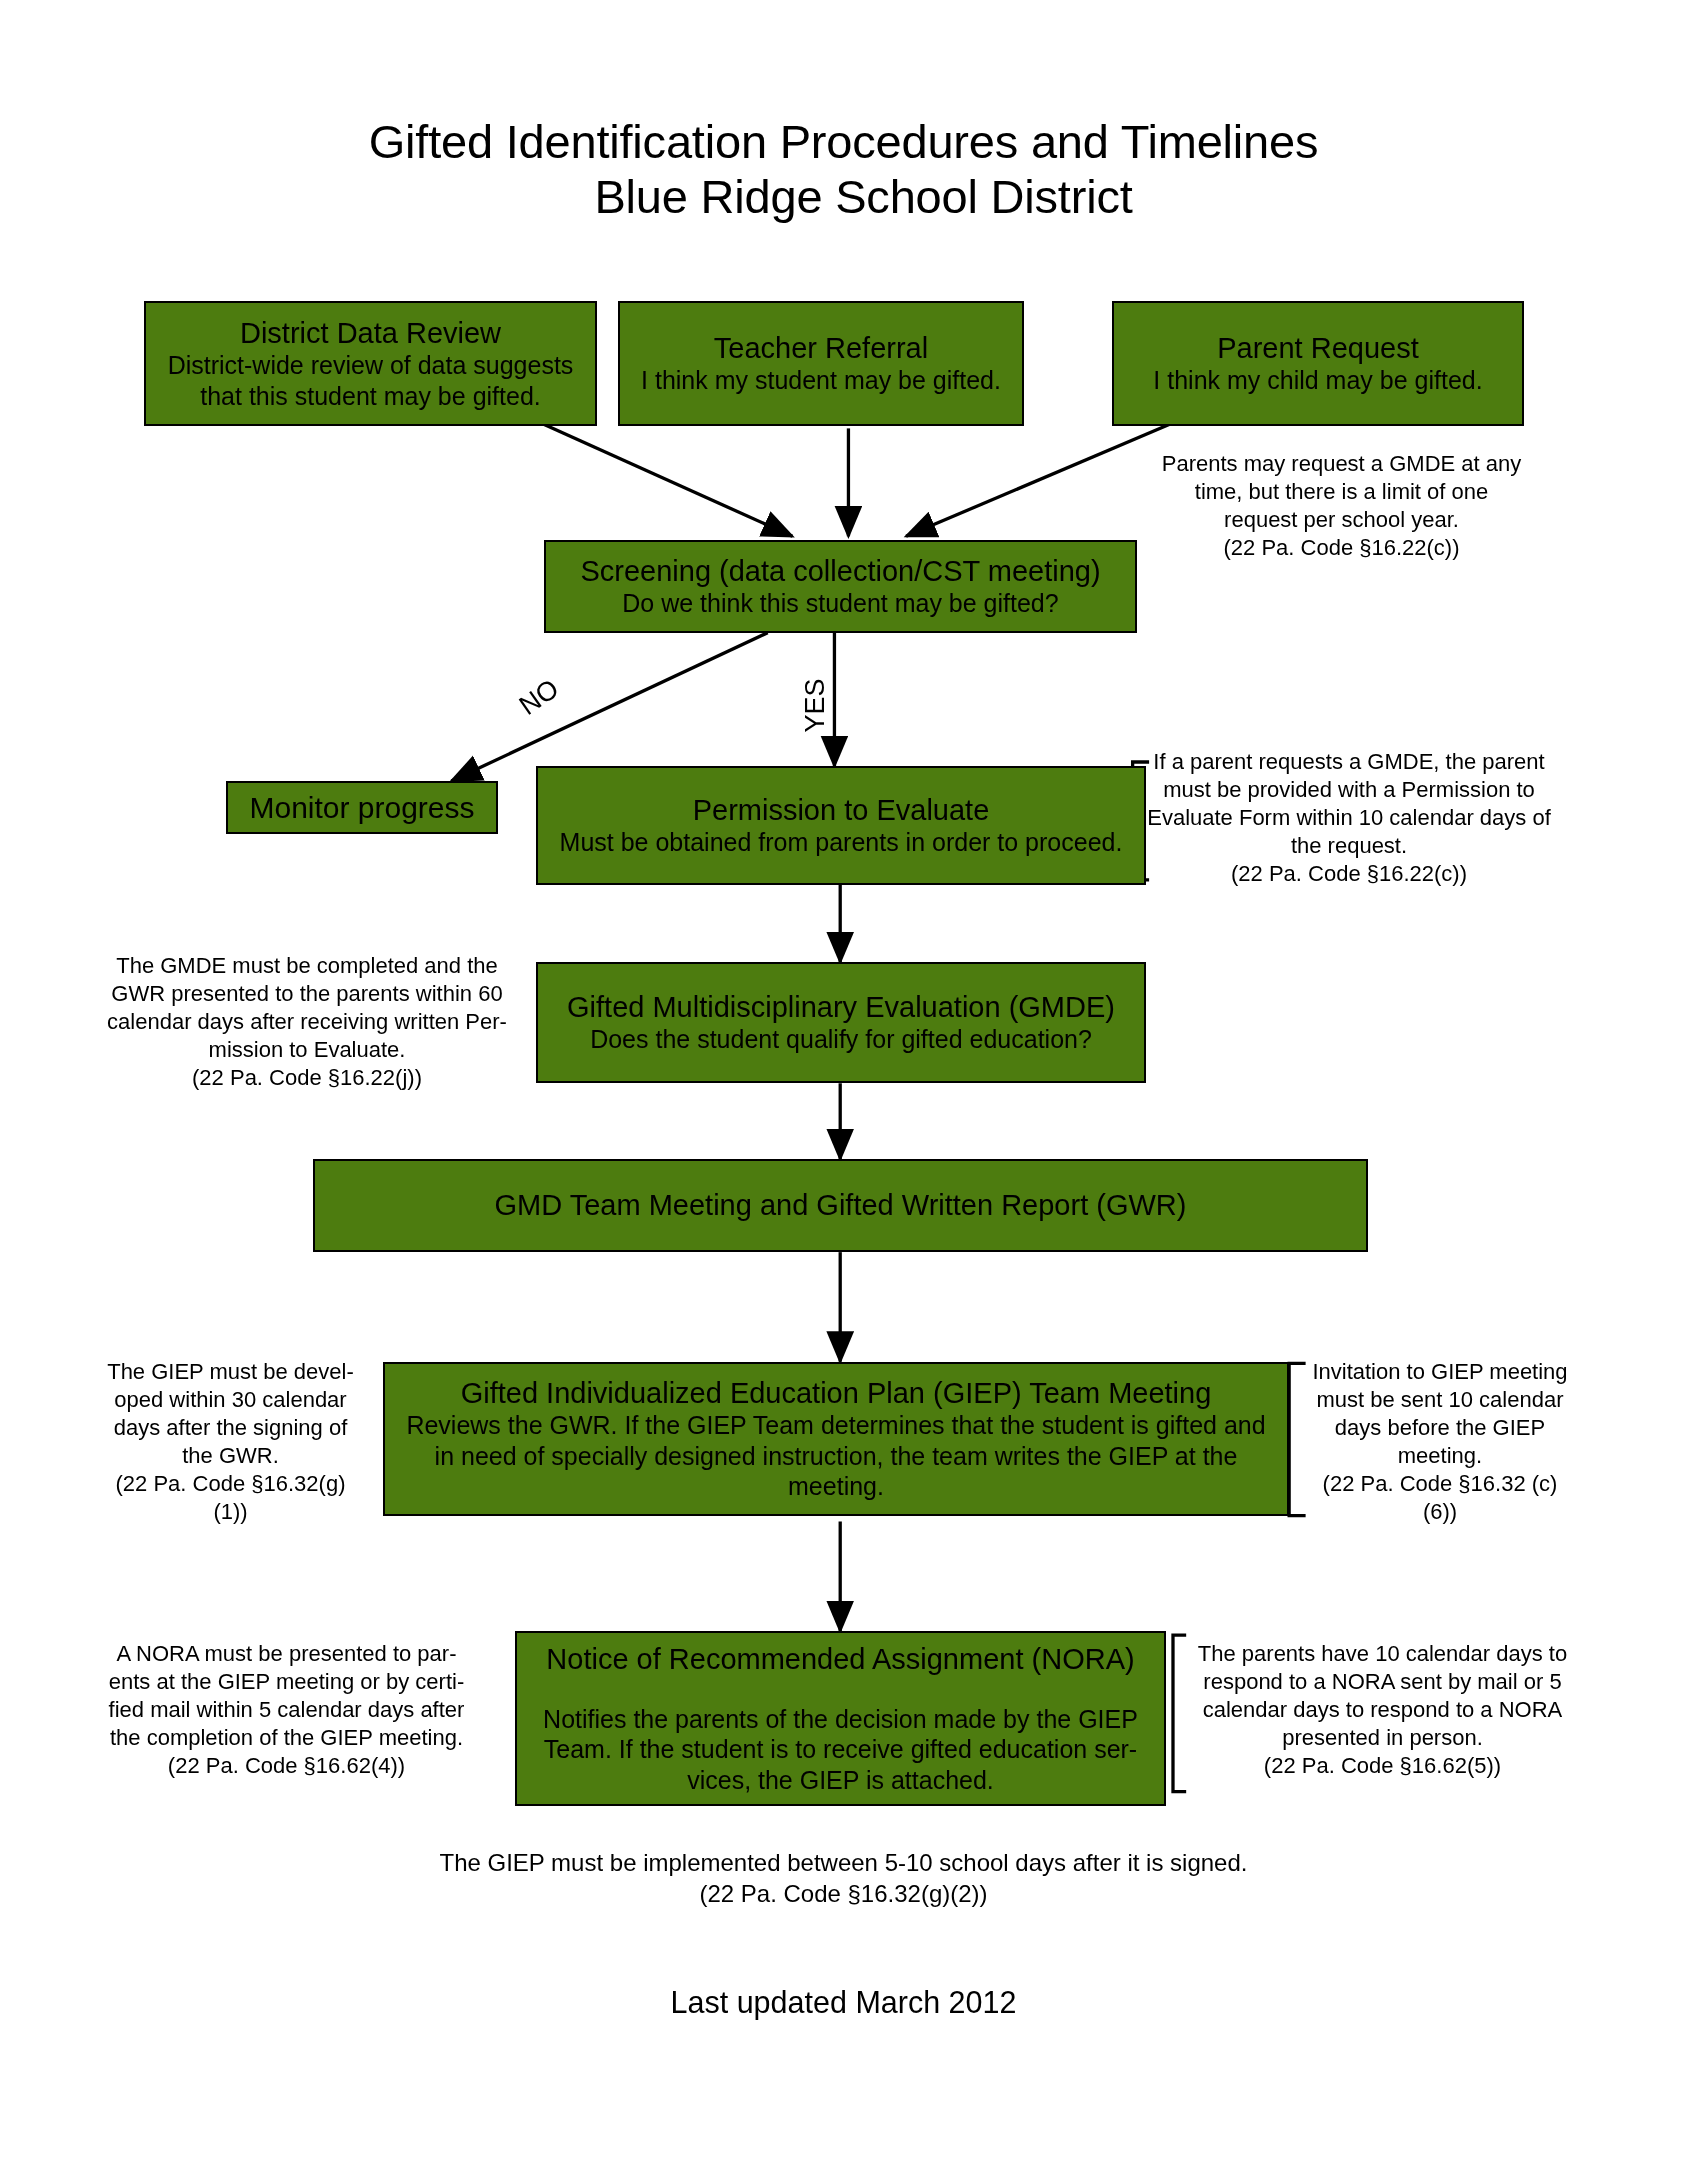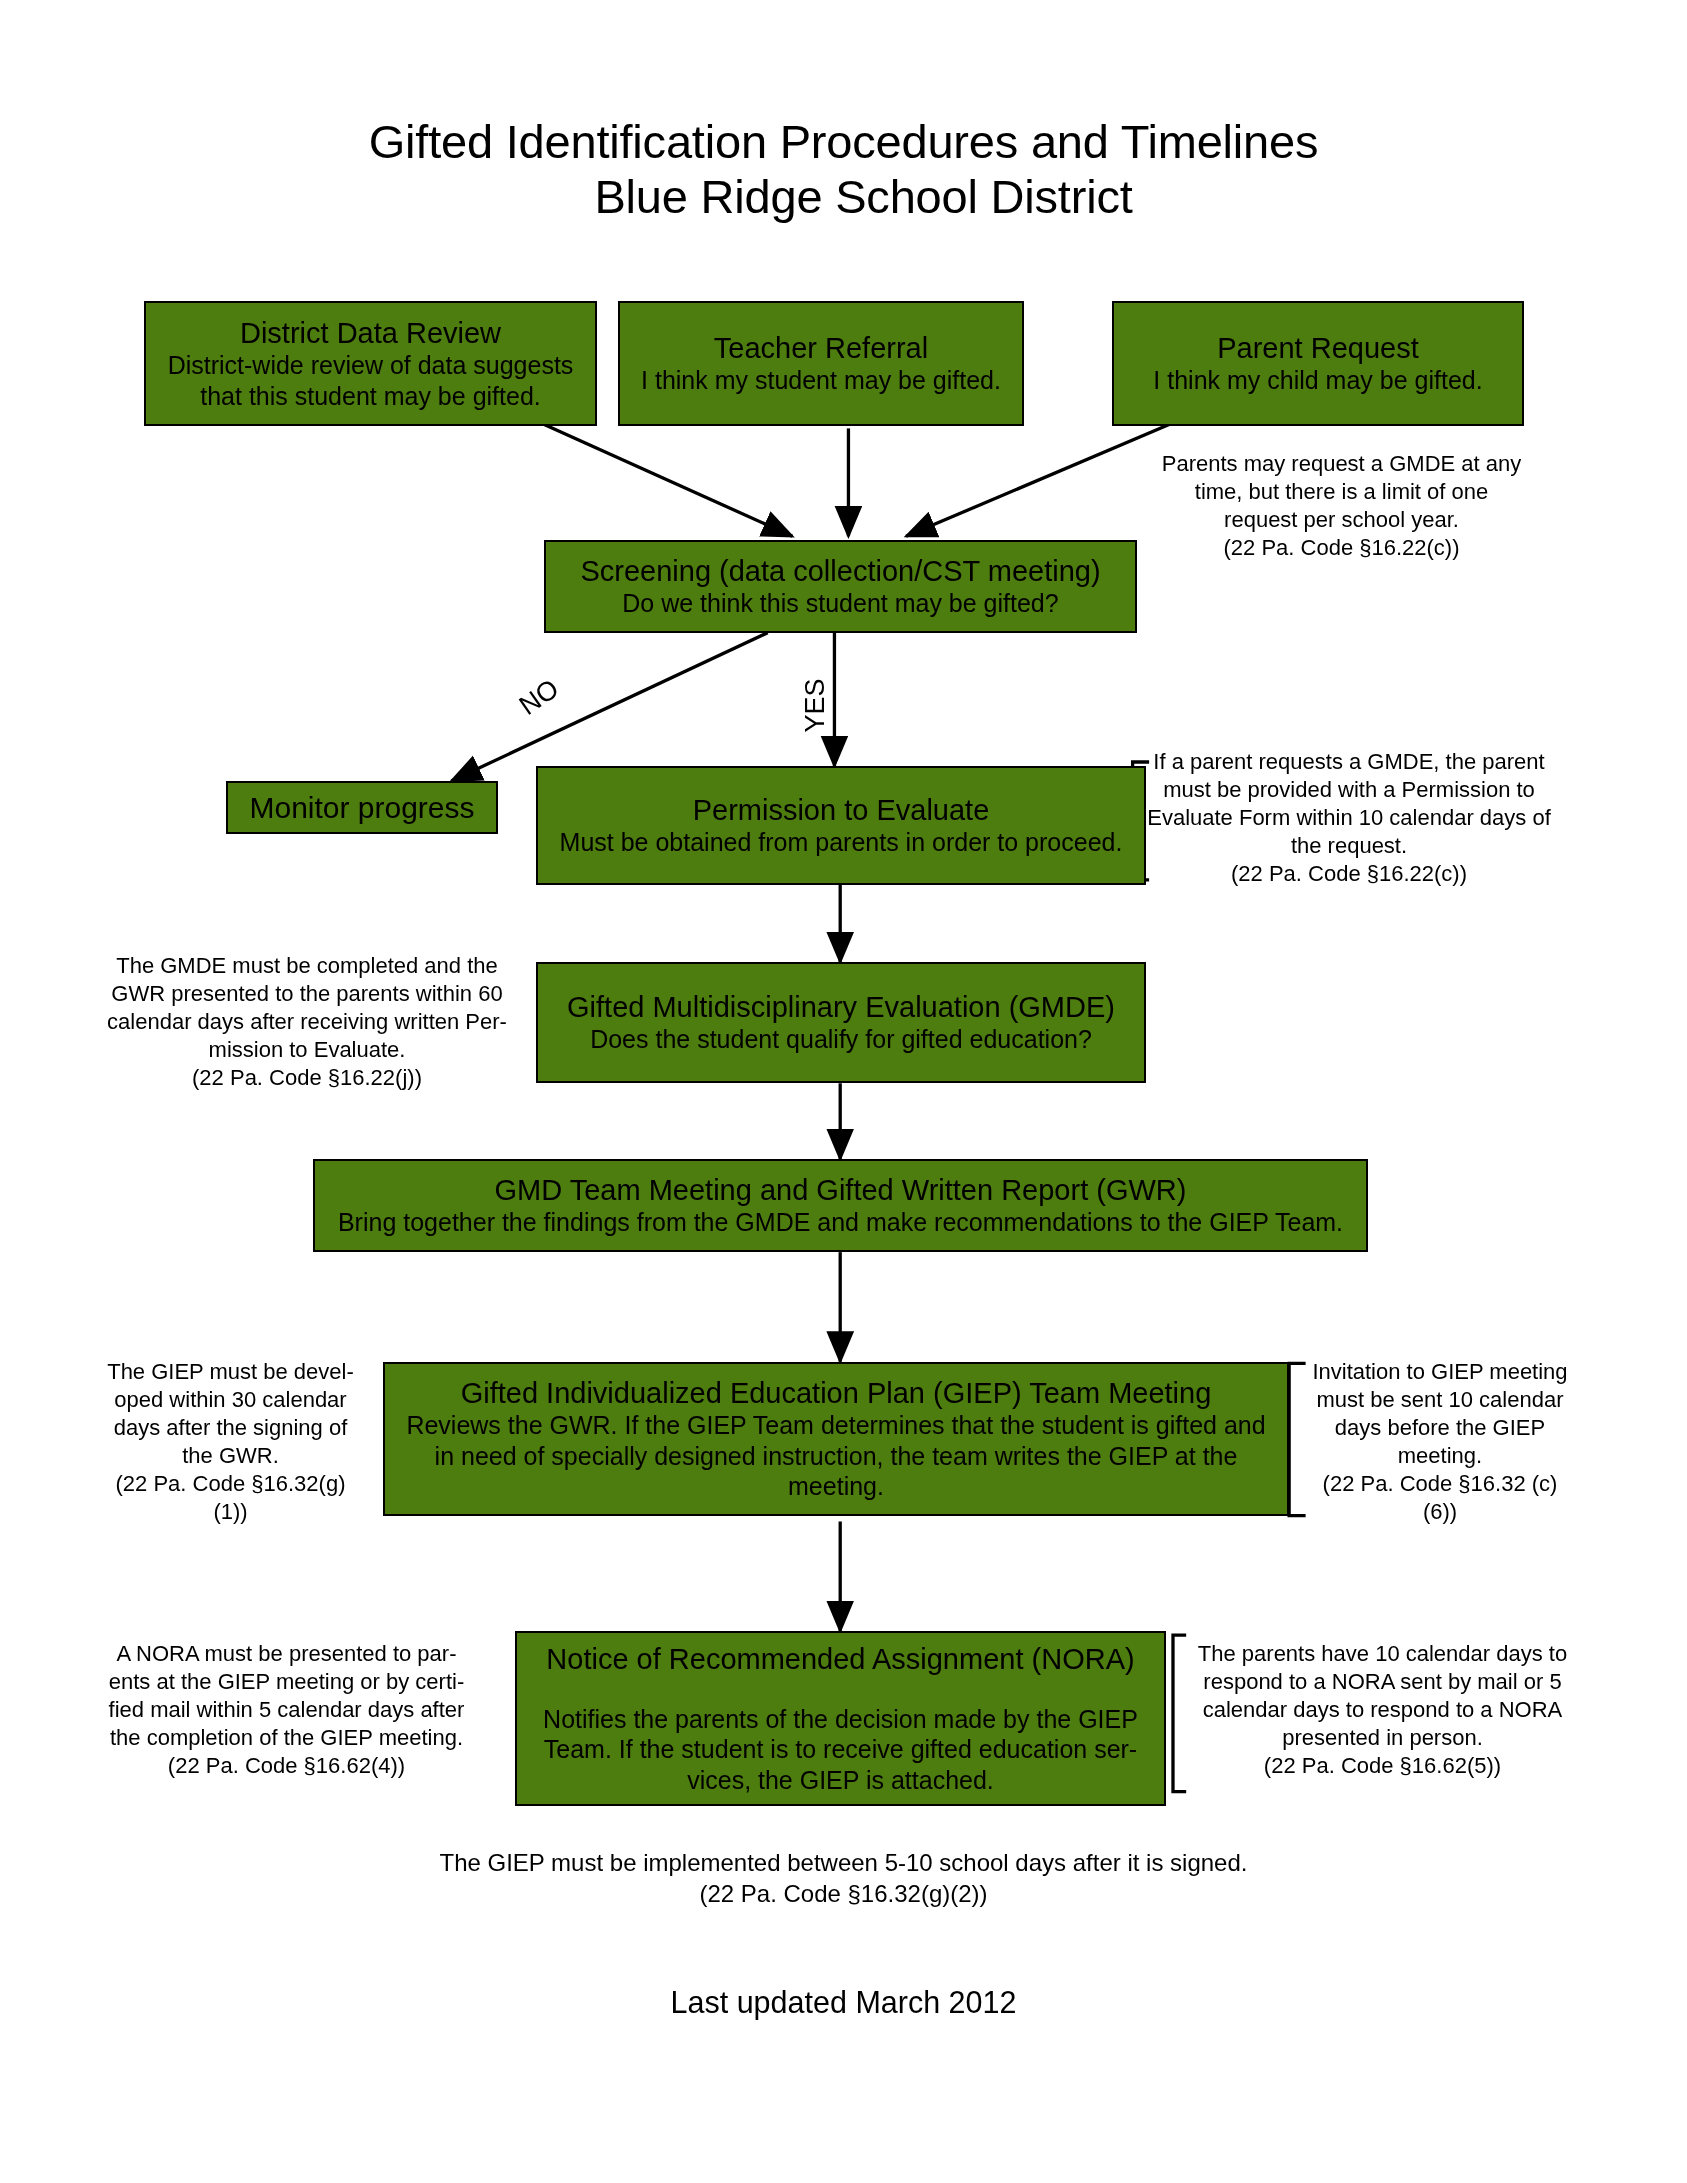--- a/index.html
+++ b/index.html
@@ -189,21 +189,20 @@
 
   <div class="node" style="left:536px; top:962px; width:610px; height:121px;">
     <div class="t1">Gifted Multidisciplinary Evaluation (GMDE)</div>
     <div class="t2">Does the student qualify for gifted education?</div>
   </div>
 
   <div class="note" style="left:105px; top:952px; width:404px;">The GMDE must be completed and the GWR presented to the parents within 60 calendar days after receiving written Per-mission to Evaluate.<br>(22 Pa. Code §16.22(j))</div>
 
   <div class="node" style="left:313px; top:1159px; width:1055px; height:93px;">
     <div class="t1">GMD Team Meeting and Gifted Written Report (GWR)</div>
-    <div class="t2">Bring together the findings from the GMDE and make recommendations to the GIEP Team.</div>
   </div>
 
   <div class="node" style="left:383px; top:1362px; width:906px; height:154px;">
     <div class="t1">Gifted Individualized Education Plan (GIEP) Team Meeting</div>
     <div class="t2" style="max-width:873px;">Reviews the GWR. If the GIEP Team determines that the student is gifted and in need of specially designed instruction, the team writes the GIEP at the meeting.</div>
   </div>
 
   <div class="note" style="left:105px; top:1358px; width:251px;">The GIEP must be devel-oped within 30 calendar days after the signing of the GWR.<br>(22 Pa. Code §16.32(g)(1))</div>
 
   <div class="note" style="left:1308px; top:1358px; width:264px;">Invitation to GIEP meeting must be sent 10 calendar days before the GIEP meeting.<br>(22 Pa. Code §16.32 (c)(6))</div>

